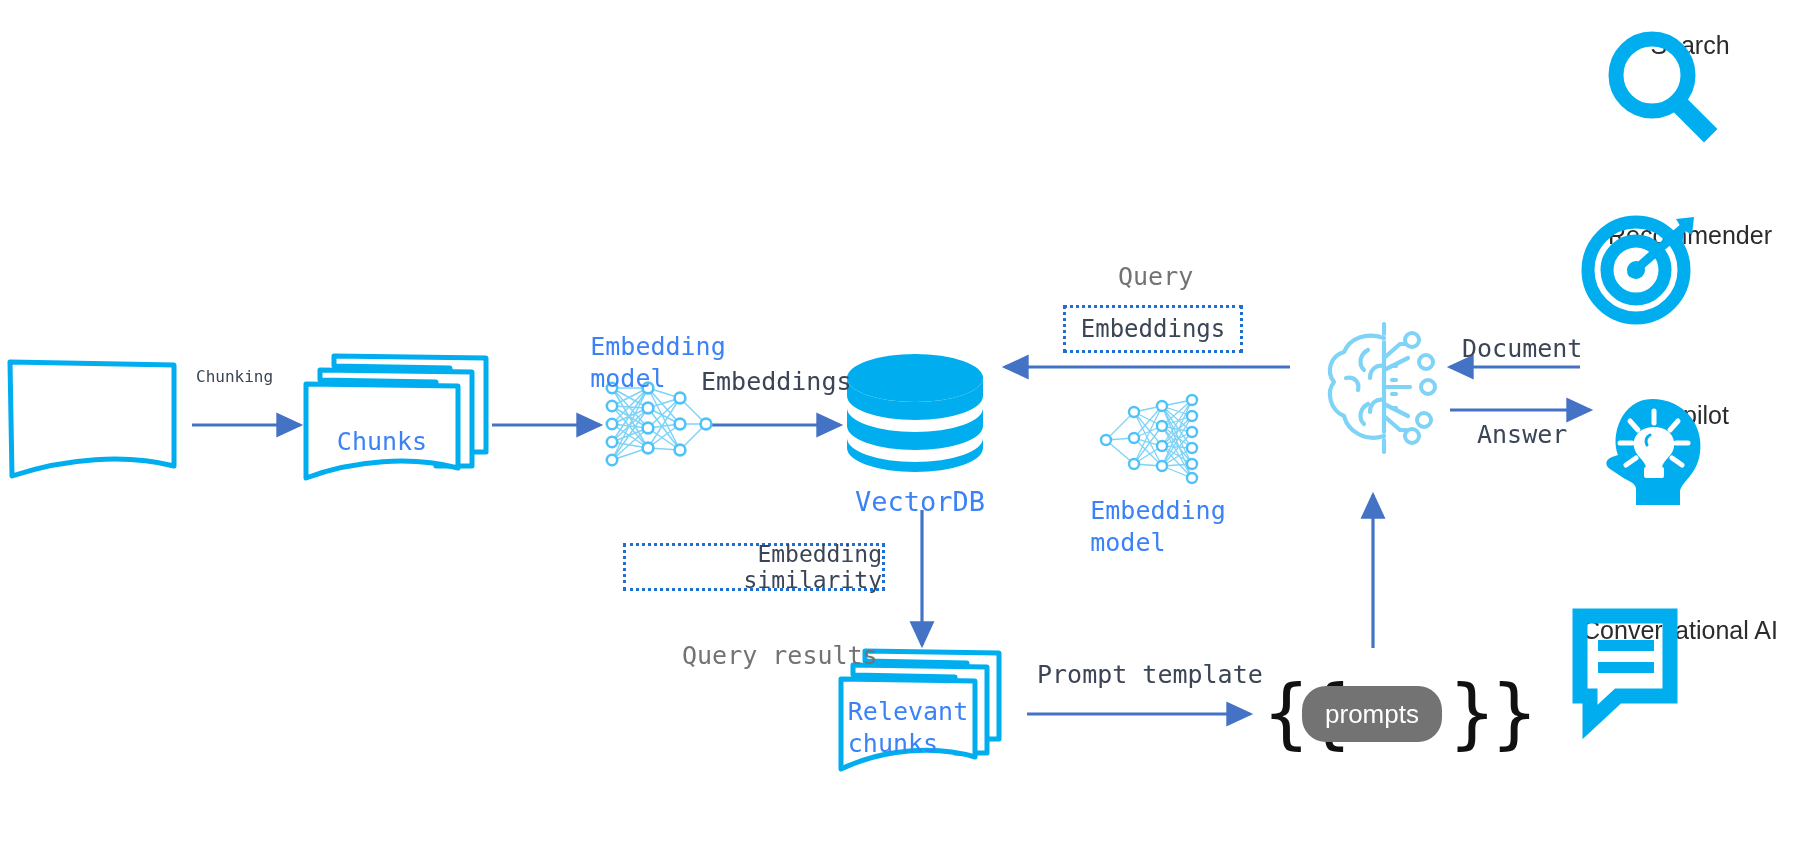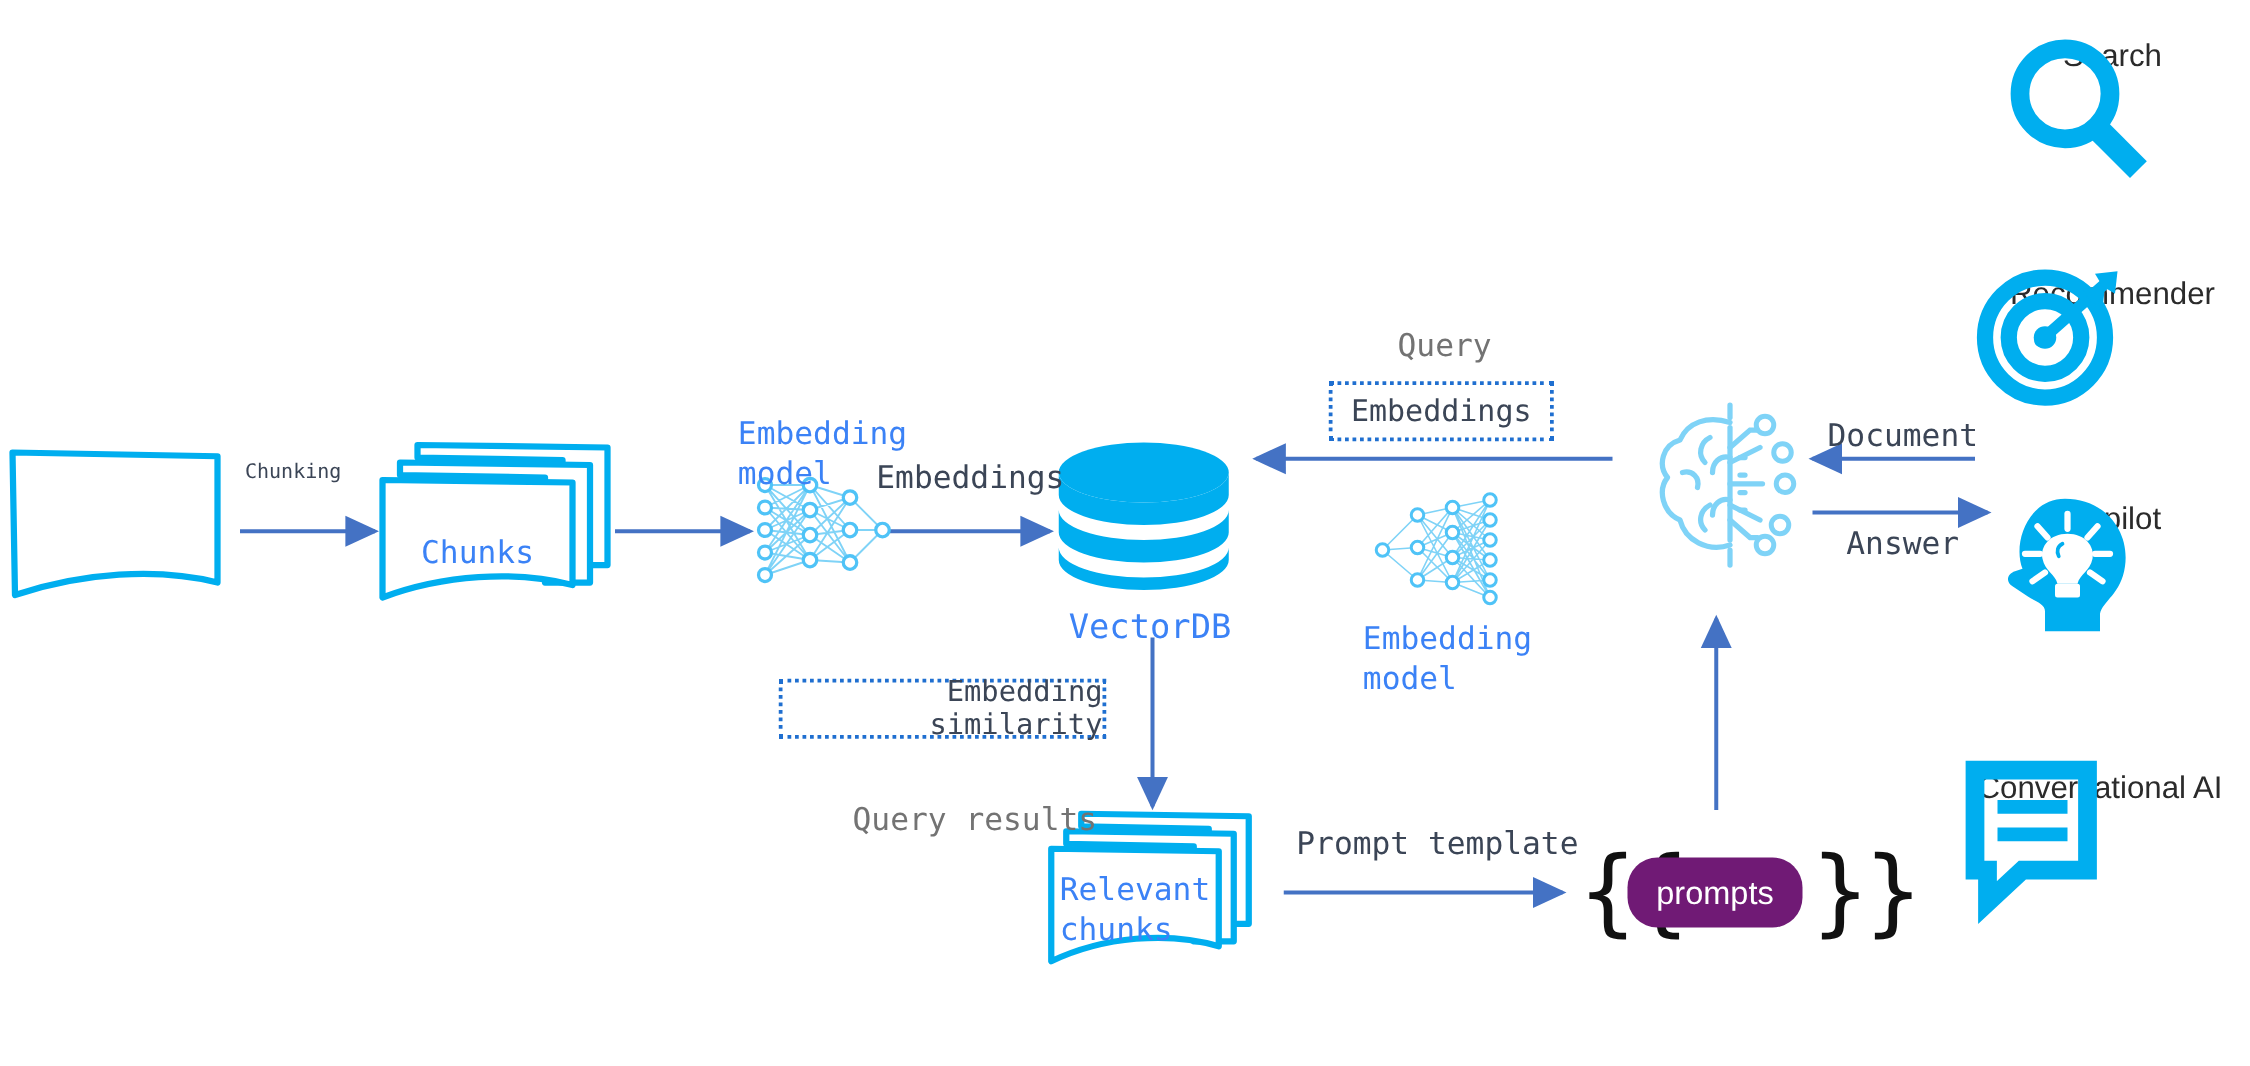--- a/index.html
+++ b/index.html
@@ -16,21 +16,21 @@
   .dashbox{position:absolute;border:3px dotted #1f6fd0;box-sizing:border-box;
            display:flex;align-items:center;justify-content:center;
            color:#3b4556;font-family:"DejaVu Sans Mono",monospace;background:#fff;}
 
   svg{position:absolute;left:0;top:0;overflow:visible;}
 
   .icon-wrap{position:absolute;display:flex;flex-direction:column;align-items:center;}
   .icon-cap{margin-top:6px;font-family:"Liberation Sans",sans-serif;color:#2b2b2b;font-size:25px;white-space:nowrap;}
 
   .brace{position:absolute;font-family:"DejaVu Sans",sans-serif;color:#111;font-weight:400;}
-  .pill{position:absolute;background:#701a75;border-radius:24px;display:flex;align-items:center;
+  .pill{position:absolute;background:#737373;border-radius:24px;display:flex;align-items:center;
         justify-content:center;color:#fff;font-family:"Liberation Sans",sans-serif;}
 </style>
 </head>
 <body>
 
 <div id="stage">
 
   <svg width="1800" height="853">
     <defs>
       <marker id="ah" markerWidth="9" markerHeight="9" refX="7.4" refY="4.5" orient="auto">

